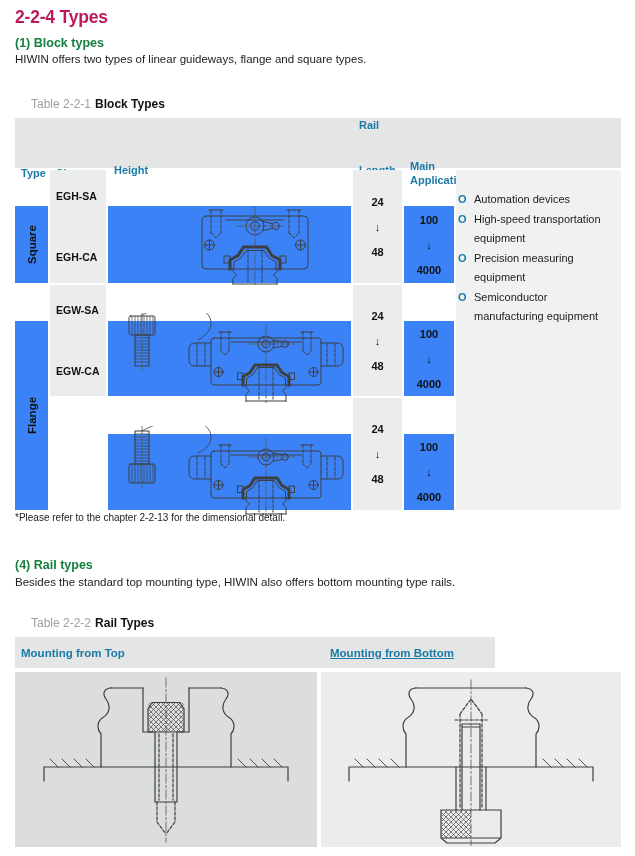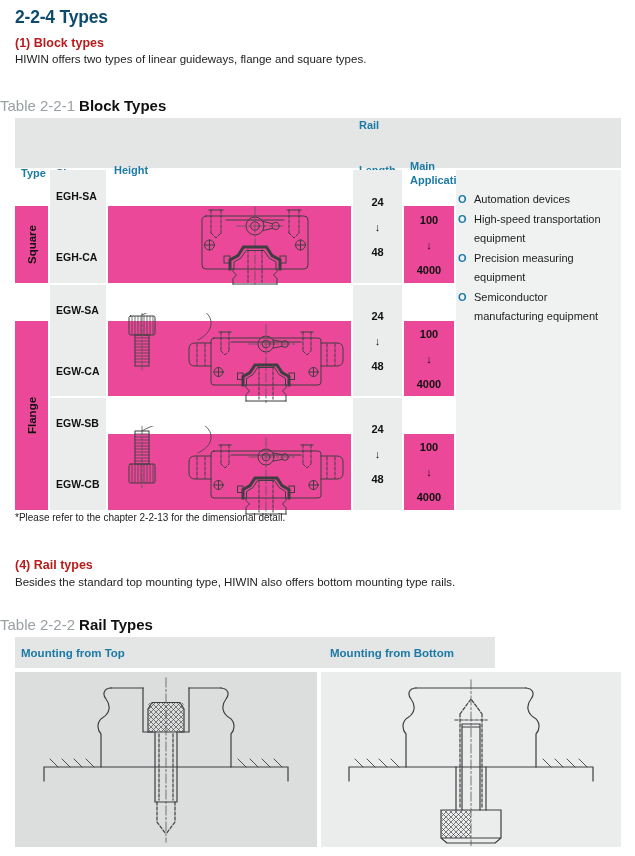--- a/index.html
+++ b/index.html
@@ -2,43 +2,43 @@
 <html><head>
 <meta charset="utf-8">
 <style>
   html,body{margin:0;padding:0;background:#ffffff;}
   .page{
     position:relative;width:635px;height:856px;background:#fff;overflow:hidden;
     font-family:"Liberation Sans",sans-serif;color:#171717;
   }
   .abs{position:absolute;}
   
-  .doc-title{left:15px;top:7px;font-size:17.5px;font-weight:bold;letter-spacing:-0.2px;color:#0c4a6e;}
-  .sec-heading{left:15px;font-size:12.5px;font-weight:bold;color:#b91c1c;}
+  .doc-title{left:15px;top:7px;font-size:17.5px;font-weight:bold;letter-spacing:-0.2px;color:#be185d;}
+  .sec-heading{left:15px;font-size:12.5px;font-weight:bold;color:#15803d;}
   .sec-intro{left:15px;font-size:11.5px;color:#222;}
-  .caption{left:0;font-size:15px;}
+  .caption{left:31px;font-size:12px;}
   .caption .cap-label{color:#9aa0a3;}
   .caption .cap-title{color:#111;font-weight:bold;margin-left:4px;}
   .footnote{left:15px;top:512px;font-size:10px;color:#222;}
 
   
   .t1{left:15px;top:118px;width:606px;}
   .t1head{
     display:grid;grid-template-columns:33px 56px 243px 49px 50px 1fr;column-gap:2px;
     background:#e4e5e5;height:50px;
   }
   .t1head .hc{color:#1b7aa6;font-weight:bold;font-size:11px;line-height:14px;
     display:flex;flex-direction:column;justify-content:center;padding-left:6px;box-sizing:border-box;}
   .t1head .hc.bottom{justify-content:flex-end;padding-bottom:5px;gap:31px;}
   .t1body{
     margin-top:2px;display:grid;grid-template-columns:33px 56px 243px 49px 50px 1fr;
     grid-template-rows:113px 111px 112px;gap:2px;
   }
   .cell{box-sizing:border-box;}
-  .bg-dark{background:#ec4899;margin-top:36px;}
+  .bg-dark{background:#3b82f6;margin-top:36px;}
   .bg-light{background:#ebecec;gap:46px;}
   .bg-apps{background:#f0f1f1;}
   .vlabel{display:flex;align-items:center;justify-content:center;
     writing-mode:vertical-rl;transform:rotate(180deg);
     font-weight:bold;font-size:11.5px;color:#111;}
   .c-type-sq{grid-column:1;grid-row:1;}
   .c-type-fl{grid-column:1;grid-row:2 / span 2;}
   .modelcell{grid-column:2;display:flex;flex-direction:column;justify-content:center;
     padding-left:6px;font-weight:bold;font-size:10.5px;line-height:15px;color:#111;}
   .shapecell{grid-column:3;display:flex;align-items:center;justify-content:center;}
@@ -47,21 +47,21 @@
   .c-h{grid-column:4;}
   .c-r{grid-column:5;}
   .appscell{grid-column:6;grid-row:1 / span 3;padding:20px 6px 0 2px;}
   .app-item{display:flex;font-size:11px;line-height:19.5px;color:#1c1c1c;}
   .app-item .bullet{color:#1b7aa6;font-weight:bold;width:10px;flex:0 0 10px;margin-right:6px;}
 
   
   .t2head{left:15px;top:637px;width:480px;height:31px;background:#e4e5e5;display:flex;}
   .t2head .hc{color:#1b7aa6;font-weight:bold;font-size:11.5px;display:flex;align-items:center;box-sizing:border-box;}
   .t2head .hc.l{width:306px;padding-left:6px;}
-  .t2head .hc.r{flex:1;padding-left:9px;}
+  .t2head .hc.r{flex:1;padding-left:9px;text-decoration:underline;}
   .panel{top:672px;height:175px;display:flex;align-items:flex-start;justify-content:center;overflow:hidden;}
   .panel-l{left:15px;width:302px;background:#dcdddd;}
   .panel-r{left:321px;width:300px;background:#ebecec;}
 
   svg{display:block;}
   .draw{stroke:#3d3f40;stroke-width:1;fill:none;stroke-linecap:square;}
   .thick{stroke-width:3;}
   .dash{stroke-dasharray:3 2;}
   .cline{stroke-dasharray:9 2.5 2 2.5;stroke-width:0.8;stroke:#555;}
 </style>
@@ -205,24 +205,20 @@
         <span>24</span>
         <span>↓</span>
         <span>48</span>
       </div>
       <div class="cell bg-dark numcell c-r" style="grid-row:2">
         <span>100</span>
         <span>↓</span>
         <span>4000</span>
       </div>
 
-      <div class="cell bg-light modelcell" style="grid-row:3">
-        <span>EGW-SB</span>
-        <span>EGW-CB</span>
-      </div>
       <div class="cell bg-dark shapecell" style="grid-row:3">
         <svg width="230" height="92" viewBox="0 0 230 92">
           <g class="draw">
             <rect x="20" y="5" width="14" height="33"></rect>
             <path style="stroke-width:0.7" d="M20 8 H34 M20 11 H34 M20 14 H34 M20 17 H34 M20 20 H34 M20 23 H34 M20 26 H34 M20 29 H34 M20 32 H34 M20 35 H34"></path>
             <rect x="14" y="38" width="26" height="19" rx="1.5"></rect>
             <path style="stroke-width:0.7" d="M17 38.5 V56.5 M20 38.5 V56.5 M23 38.5 V56.5 M26 38.5 V56.5 M29 38.5 V56.5 M32 38.5 V56.5 M35 38.5 V56.5 M38 38.5 V56.5"></path>
             <path class="cline" d="M27 0 V62"></path>
             <path style="stroke-width:0.8" d="M27 5 C48 -8 92 -12 96 9 C97 20 88 24 83 27"></path>
           </g>

